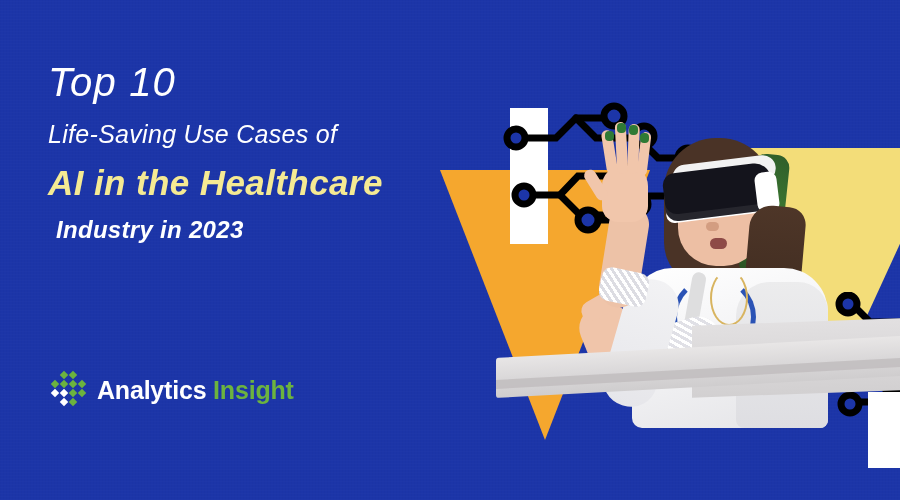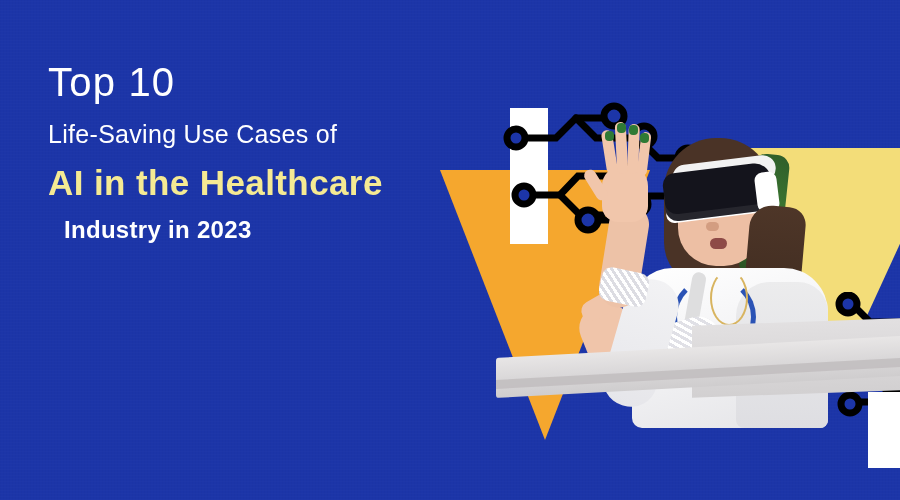--- a/index.html
+++ b/index.html
@@ -261,21 +261,21 @@
     background: #f0c5aa;
     border-radius: 12px;
     transform: rotate(-30deg);
   }
 
   
   .circuit { position: absolute; }
   .circuit svg { display: block; }
 
   
-  .copy { position: absolute; left: 48px; top: 62px; width: 420px; }
+  .copy { position: absolute; left: 48px; top: 62px; width: 420px; font-style: italic; }
   .t-top {
     color: #ffffff;
     font-size: 40px;
     font-weight: 300;
     letter-spacing: 1.2px;
     line-height: 1;
     margin: 0 0 20px 0;
   }
   .t-sub {
     color: #ffffff;
@@ -292,21 +292,21 @@
     letter-spacing: .4px;
     line-height: 1;
     margin: 0 0 18px 0;
   }
   .t-sub2 {
     color: #ffffff;
     font-size: 24px;
     font-weight: 600;
     letter-spacing: .3px;
     line-height: 1;
-    margin: 16px;
+    margin: 8px;
   }
 
   
   .logo {
     position: absolute;
     left: 50px; top: 372px;
     display: flex;
     align-items: center;
     gap: 13px;
   }
@@ -427,14 +427,33 @@
   <div class="art desk-edge"></div>
   <div class="art white-block-br"></div>
 
   <div class="copy">
     <p class="t-top">Top 10</p>
     <p class="t-sub">Life-Saving Use Cases of</p>
     <p class="t-hl">AI in the Healthcare</p>
     <p class="t-sub2">Industry in 2023</p>
   </div>
 
+  <div class="logo">
+    <div class="logo-mark">
+        <i style="left: 11px; top: 0px; background: rgb(108, 179, 63);"></i>
+        <i style="left: 20px; top: 0px; background: rgb(108, 179, 63);"></i>
+        <i style="left: 2px; top: 9px; background: rgb(108, 179, 63);"></i>
+        <i style="left: 11px; top: 9px; background: rgb(108, 179, 63);"></i>
+        <i style="left: 20px; top: 9px; background: rgb(108, 179, 63);"></i>
+        <i style="left: 29px; top: 9px; background: rgb(108, 179, 63);"></i>
+        <i style="left: 2px; top: 18px; background: rgb(255, 255, 255);"></i>
+        <i style="left: 11px; top: 18px; background: rgb(255, 255, 255);"></i>
+        <i style="left: 20px; top: 18px; background: rgb(108, 179, 63);"></i>
+        <i style="left: 29px; top: 18px; background: rgb(108, 179, 63);"></i>
+        <i style="left: 11px; top: 27px; background: rgb(255, 255, 255);"></i>
+        <i style="left: 20px; top: 27px; background: rgb(108, 179, 63);"></i>
+      </div>
+    <div class="logo-word">
+      <span class="logo-a">Analytics</span><span>&nbsp;</span><span class="logo-i">Insight</span>
+    </div>
+  </div>
 
 </div>
 
 </body></html>

